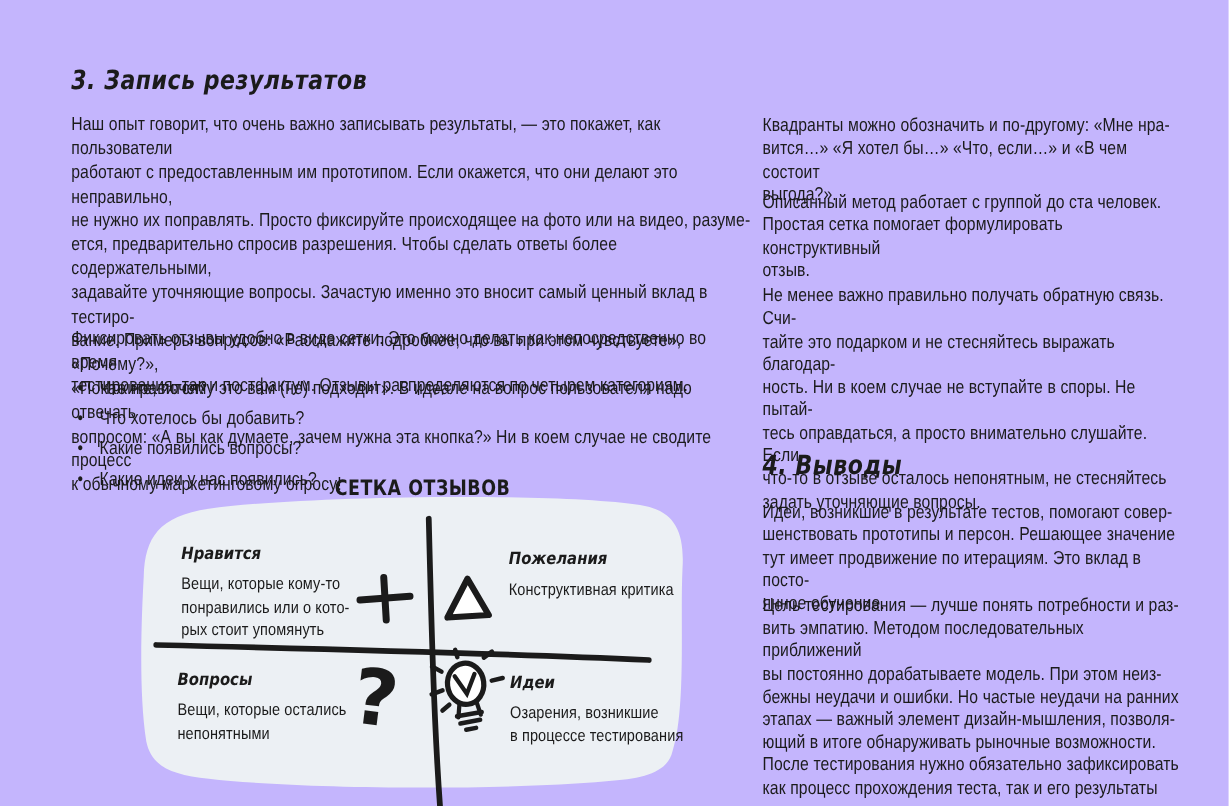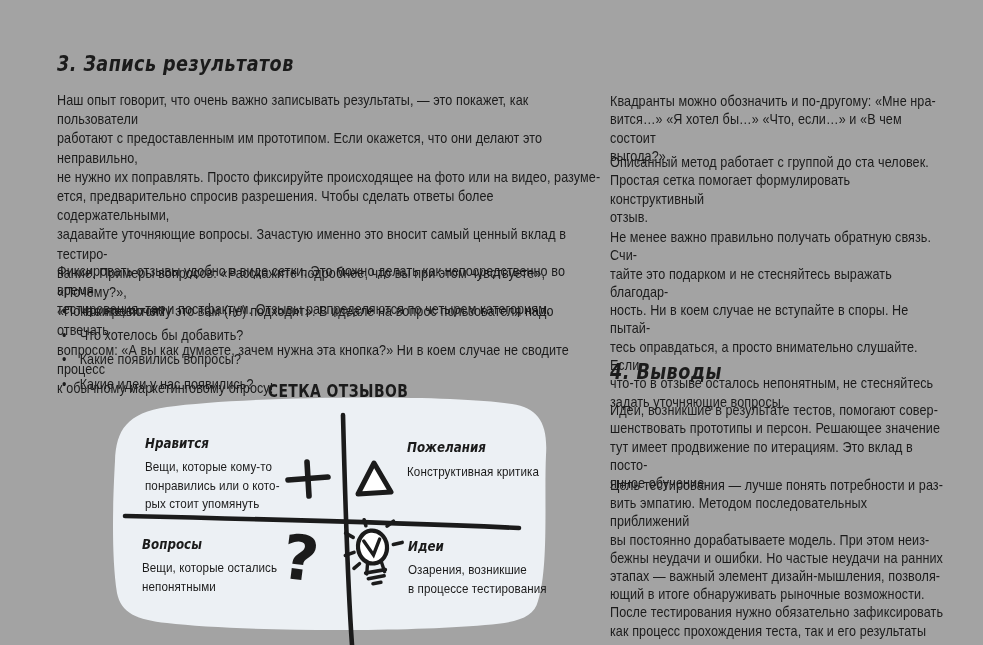--- a/index.html
+++ b/index.html
@@ -1,17 +1,17 @@
 <!DOCTYPE html>
 <html><head>
 <meta charset="utf-8">
 <style>
   html,body { margin:0; padding:0; background:#ffffff; }
   .page {
-    position:relative; width:983px; height:645px; background:#a3a3a3;
+    position:relative; width:983px; height:645px; background:#c4b5fd;
     overflow:hidden; color:#1b1b1b;
     font-family:"Liberation Sans", sans-serif;
   }
   .abs { position:absolute; }
   .cond { transform:scaleX(0.84); transform-origin:0 0; }
   .para {
     font-size:15px; line-height:19.2px; white-space:pre-line;
     letter-spacing:0.1px;
   }
   .hand {

